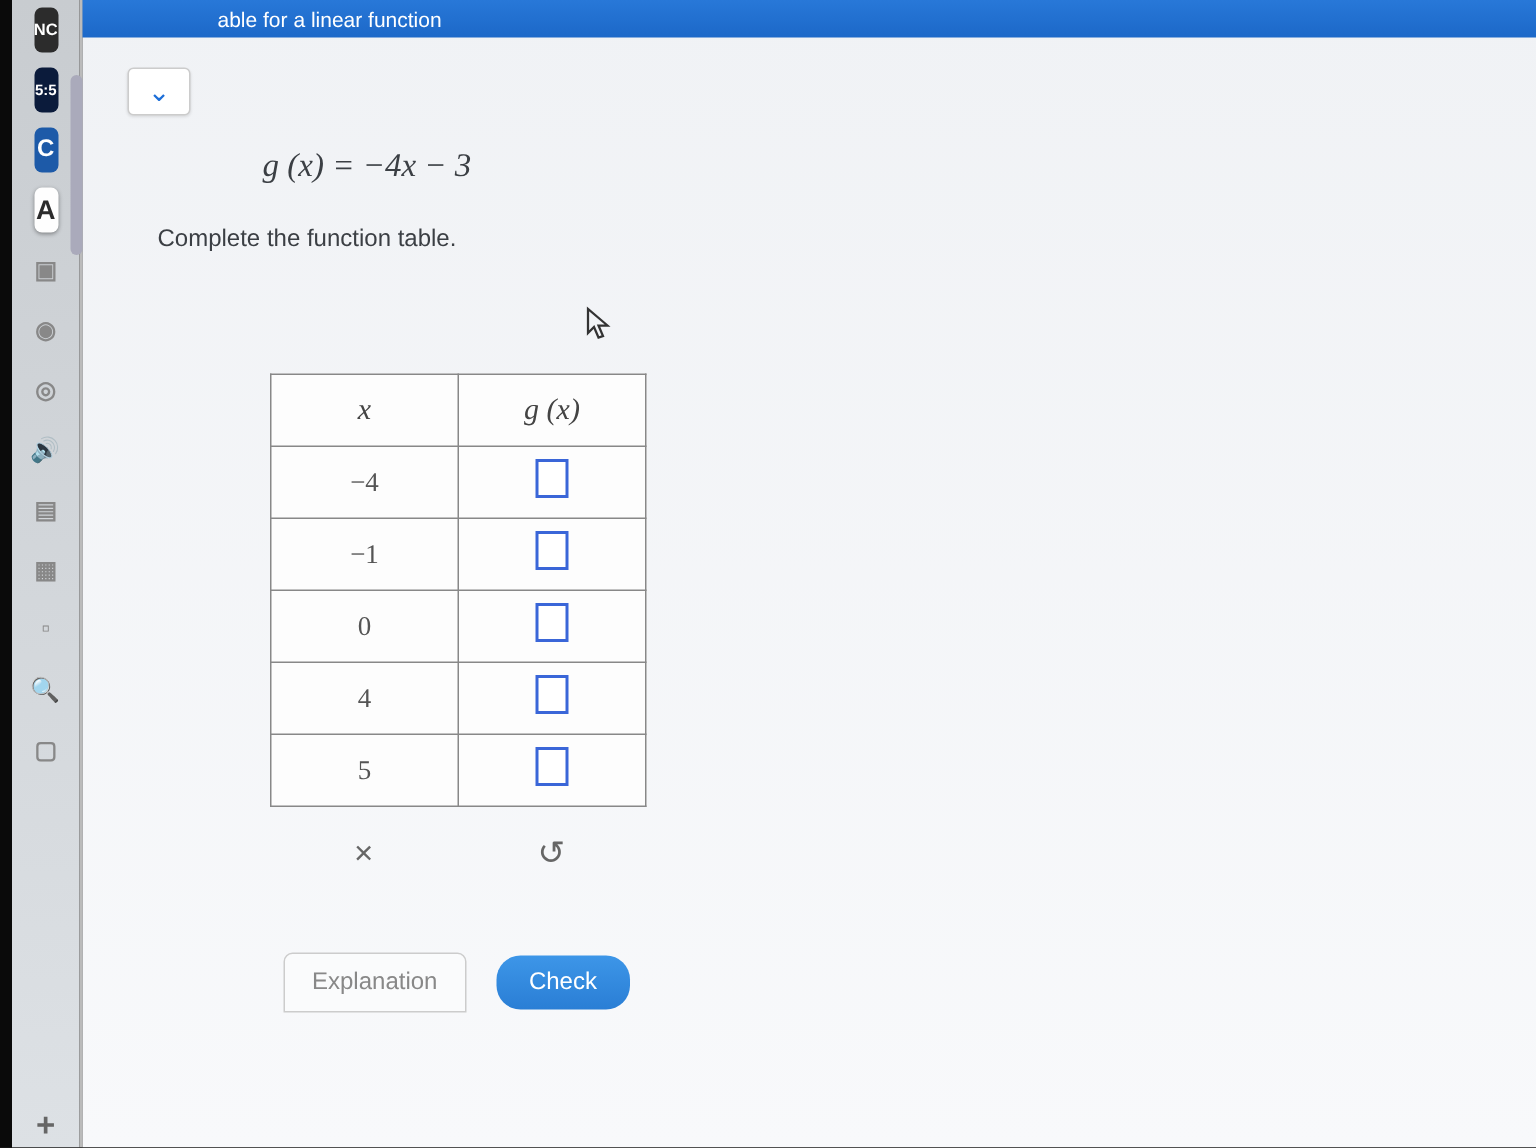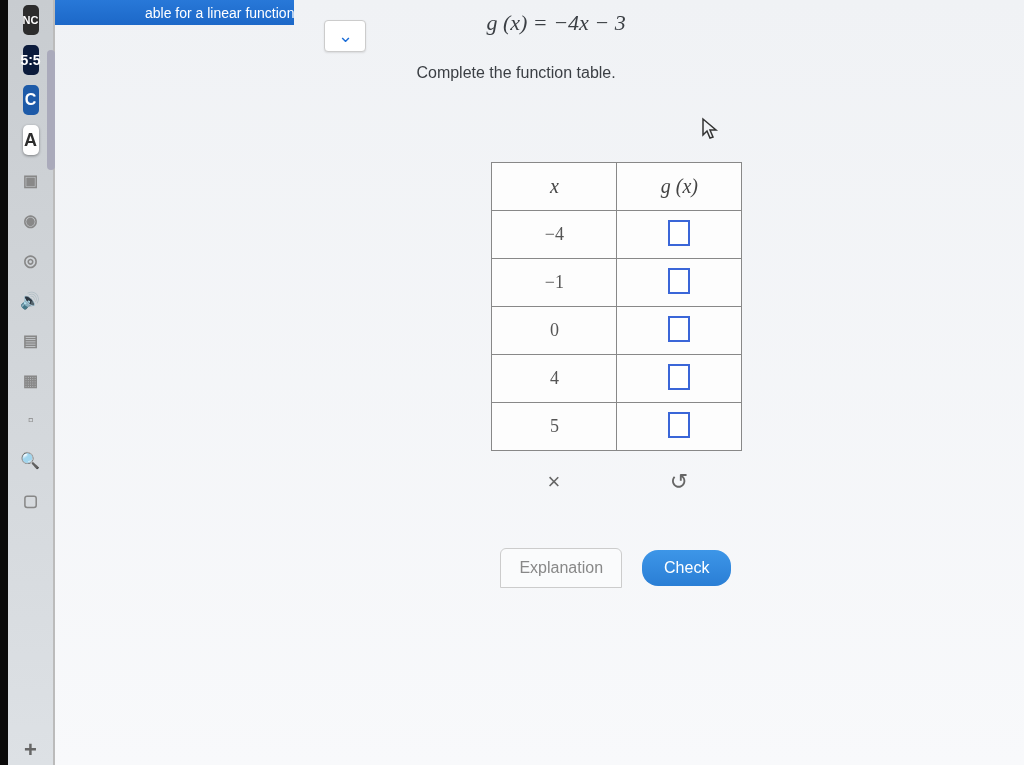--- a/index.html
+++ b/index.html
@@ -31,37 +31,37 @@
       height: 30px;
       border-radius: 5px;
       display: flex;
       align-items: center;
       justify-content: center;
       font-size: 12px;
       font-weight: bold;
       cursor: pointer;
     }
     .tab-nc { background: #2c2c2c; color: #fff; font-size: 11px; }
-    .tab-55 { background: #0b1b3b; color: #fff; font-size: 14px; }
+    .tab-55 { background: #0b1b3b; color: #fff; font-size: 10px; }
     .tab-c  { background: #1d5aa8; color: #fff; font-size: 16px; }
     .tab-a  { background: #fefefe; color: #2c2c2c; font-size: 18px; box-shadow: 0 1px 3px rgba(0,0,0,0.4); }
     .tab-icon { color: #888; font-size: 16px; background: transparent; }
     .tab-add { color: #666; font-size: 22px; background: transparent; }
     .divider-small {
       width: 2px;
       background: #bbb;
       height: 100%;
     }
     .content-area {
       flex: 1;
       background: linear-gradient(to bottom, #f0f2f5, #f8f9fb);
       position: relative;
       height: 100%;
       display: flex;
-      flex-direction: row;
+      flex-direction: column;
     }
     .header-bar {
       height: 25px;
       background: linear-gradient(to bottom, #2878d8, #1c68c8);
       color: #fff;
       font-size: 14px;
       padding-left: 90px;
       display: flex;
       align-items: center;
       overflow: hidden;

